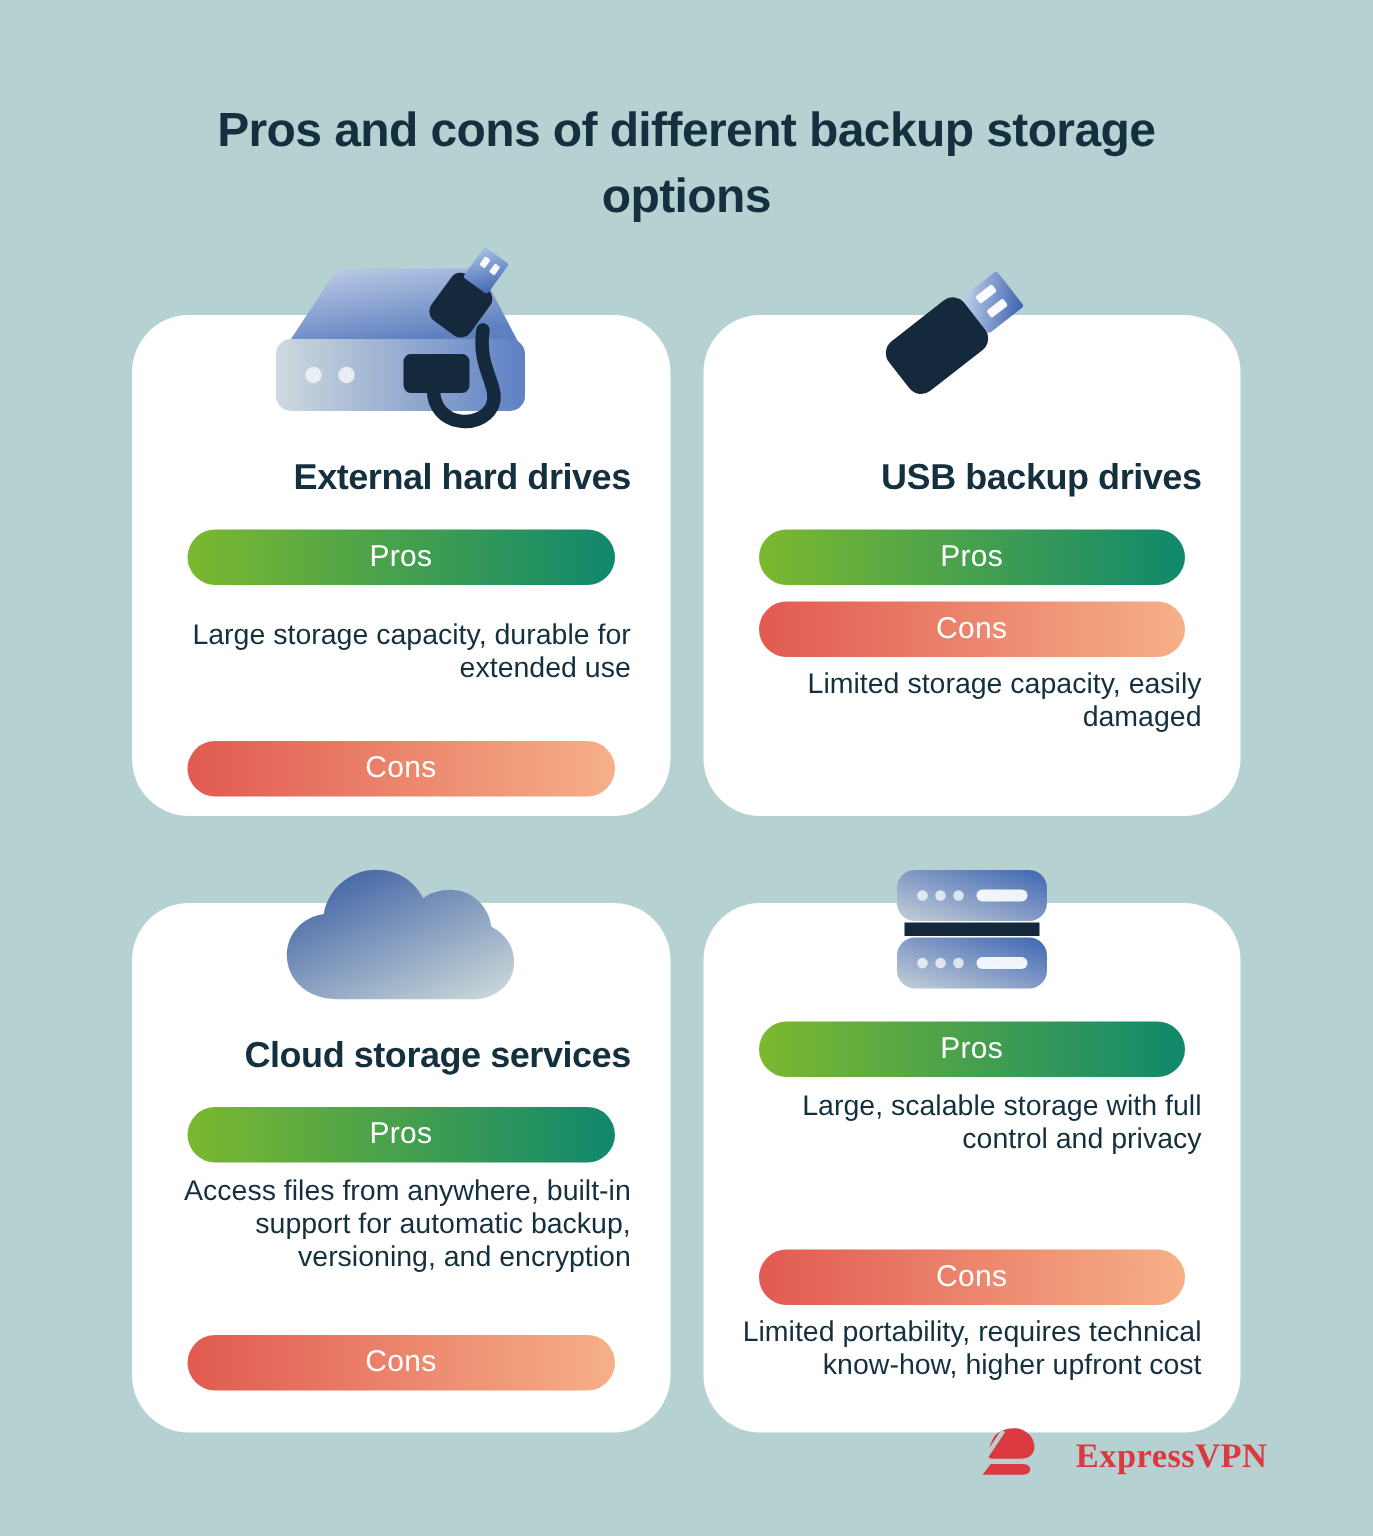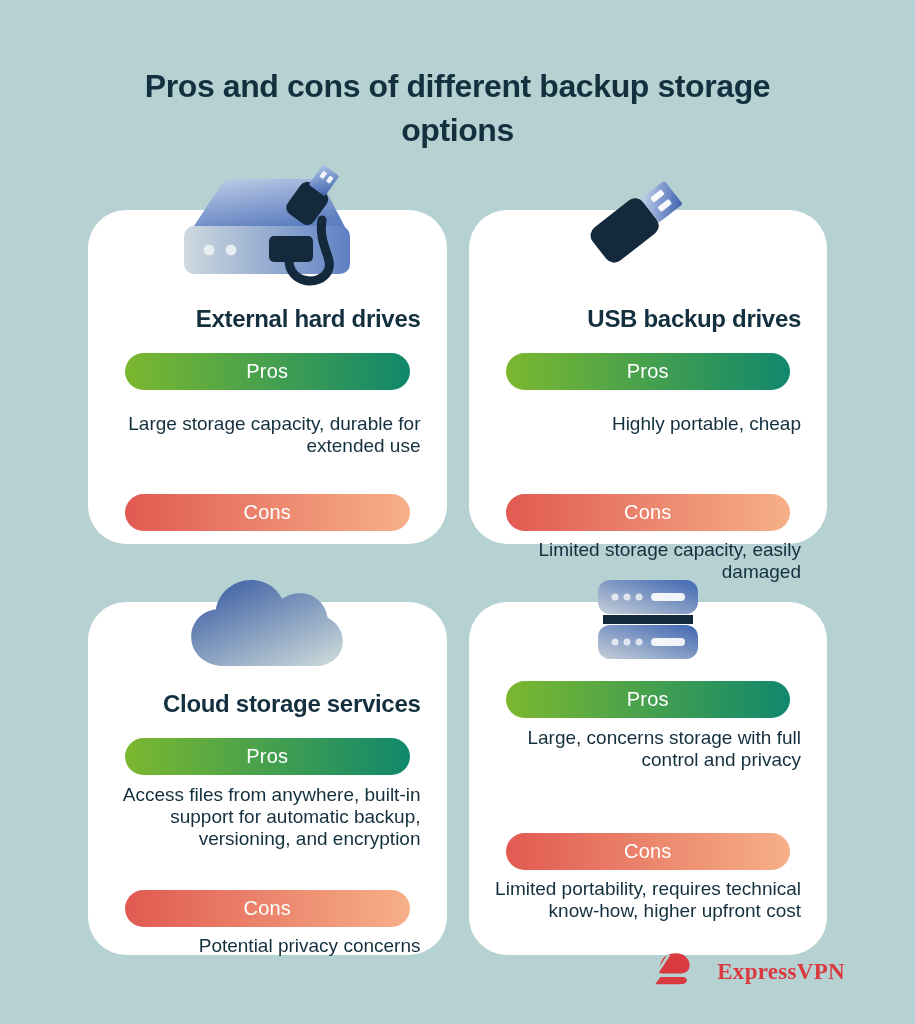--- a/index.html
+++ b/index.html
@@ -151,21 +151,20 @@
           <rect x="78" y="48" width="30" height="30" rx="2" fill="url(#usbC)"></rect>
           <rect x="86" y="53" width="14" height="6" rx="1.5" fill="#ffffff" opacity="0.95"></rect>
           <rect x="86" y="65" width="14" height="6" rx="1.5" fill="#ffffff" opacity="0.95"></rect>
         </g>
       </svg>
     </div>
     <h2 class="card-title">USB backup drives</h2>
     <div class="pill pros">
       <span>Pros</span>
     </div>
-    <p class="desc pros-desc">Highly portable, cheap</p>
     <div class="pill cons">
       <span>Cons</span>
     </div>
     <p class="desc cons-desc">Limited storage capacity, easily damaged</p>
   </section>
 
   <section class="card r2">
     <div class="icon-wrap icon-cloud">
       <svg width="158" height="90" viewBox="0 0 166 95">
         <defs>
@@ -178,21 +177,20 @@
       </svg>
     </div>
     <h2 class="card-title">Cloud storage services</h2>
     <div class="pill pros">
       <span>Pros</span>
     </div>
     <p class="desc pros-desc">Access files from anywhere, built-in support for automatic backup, versioning, and encryption</p>
     <div class="pill cons">
       <span>Cons</span>
     </div>
-    <p class="desc cons-desc">Potential privacy concerns</p>
   </section>
 
   <section class="card r2">
     <div class="icon-wrap icon-srv">
       <svg width="100" height="80" viewBox="0 0 100 80">
         <defs>
           <linearGradient id="srvG" x1="0" y1="1" x2="1" y2="0">
             <stop offset="0" stop-color="#c6cfd8"></stop>
               <stop offset="1" stop-color="#3e66b2"></stop>
           </linearGradient>
@@ -208,21 +206,21 @@
             <circle cx="29" cy="62" r="3.5"></circle>
             <circle cx="41" cy="62" r="3.5"></circle>
         </g>
         <rect x="53" y="13" width="34" height="8" rx="4" fill="#ffffff" opacity="0.9"></rect>
         <rect x="53" y="58" width="34" height="8" rx="4" fill="#ffffff" opacity="0.9"></rect>
       </svg>
     </div>
     <div class="pill pros">
       <span>Pros</span>
     </div>
-    <p class="desc pros-desc">Large, concerns storage with full control and privacy</p>
+    <p class="desc pros-desc">Large, scalable storage with full control and privacy</p>
     <div class="pill cons">
       <span>Cons</span>
     </div>
     <p class="desc cons-desc">Limited portability, requires technical know-how, higher upfront cost</p>
   </section>
 
 </div>
 
 <div class="footer">
   <span>

